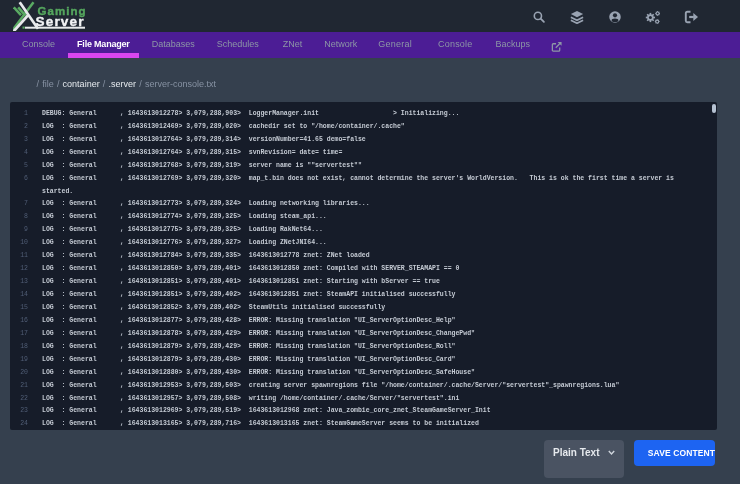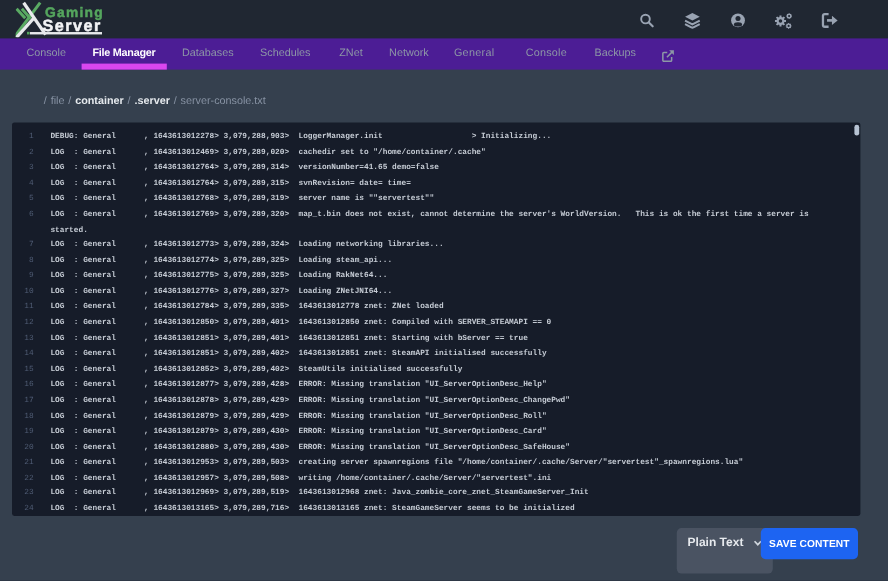--- a/index.html
+++ b/index.html
@@ -5,29 +5,29 @@
   * { margin:0; padding:0; box-sizing:border-box; }
   html,body { width:740px; height:484px; overflow:hidden; }
   body { background:#35404e; font-family:"Liberation Sans",sans-serif; position:relative; }
   .topbar { position:absolute; left:0; top:0; width:740px; height:36px; background:#202732; }
   .icons { position:absolute; top:1px; right:30px; height:32px; display:flex; align-items:center; }
   .icons span { width:38px; display:flex; justify-content:center; align-items:center; }
   .subnav { position:absolute; left:0; top:32px; width:740px; height:26px; background:#4c1d95; display:flex; padding-left:11px; }
   .subnav .it { margin:0 2px; padding:0 9px; font-size:9px; color:#8d97a6; line-height:25px; height:26px; }
   .subnav .it.active { color:#fff; font-weight:bold; border-bottom:5px solid #d946ef; }
   .crumbs { position:absolute; left:36.5px; top:79px; font-size:9px; color:#8792a3; display:flex; column-gap:3.2px; }
-  .crumbs b { color:#e6eaee; font-weight:bold; }
+  .crumbs b { color:#e6eaee; font-weight:normal; }
   .editor { position:absolute; left:10px; top:102px; width:707px; height:328px; background:#161c29; border-radius:2px; }
   pre { font-family:"Liberation Mono",monospace; font-size:6.5px; line-height:12.93px; }
   .nums { position:absolute; left:0; top:5.9px; width:18px; text-align:right; color:#505d75; }
   .code { position:absolute; left:32px; top:5.9px; color:#c5cbd4; font-weight:bold; }
   .thumb { position:absolute; left:702px; top:1.5px; width:3.5px; height:9.5px; border-radius:2px; background:#b6c2d2; }
-  .select { position:absolute; left:564px; top:440px; width:80px; height:38px; background:#4a5362; border-radius:4px; color:#e6e9ed; font-size:10px; font-weight:bold; line-height:26px; padding-left:9px; }
+  .select { position:absolute; left:544px; top:440px; width:80px; height:38px; background:#4a5362; border-radius:4px; color:#e6e9ed; font-size:10px; font-weight:bold; line-height:26px; padding-left:9px; }
   .select svg { position:absolute; right:9px; top:10px; }
-  .savebtn { position:absolute; left:634px; top:440px; width:81px; height:26px; background:#1d64f2; border-radius:4px; color:#fff; font-size:8.5px; font-weight:bold; text-align:center; line-height:26px; letter-spacing:0.1px; }
+  .savebtn { position:absolute; left:634px; top:440px; width:81px; height:26px; background:#1d64f2; border-radius:4px; color:#fff; font-size:8.5px; font-weight:bold; text-align:right; line-height:26px; letter-spacing:0.1px; }
 </style>
 </head>
 <body>
 <div class="topbar">
   <svg width="80" height="30" style="position:absolute;left:13px;top:1px" viewBox="0 0 80 30">
     <g stroke="#5aab63" stroke-width="2.5" stroke-linecap="butt">
       <line x1="-1.5" y1="30.5" x2="20.5" y2="1.2"></line>
       <line x1="0.8" y1="6.3" x2="8" y2="14.2"></line>
       <line x1="5.2" y1="6.3" x2="12.5" y2="14.6"></line>
     </g>

